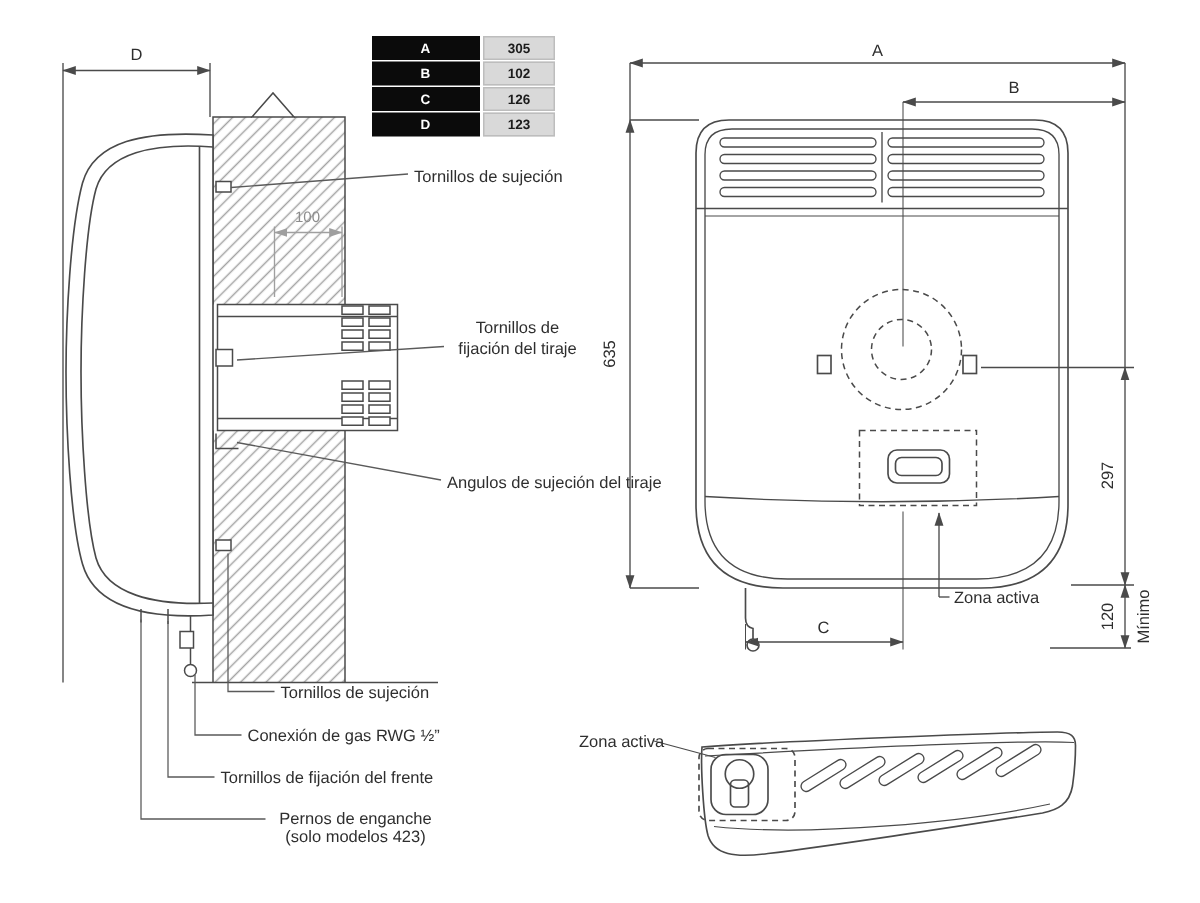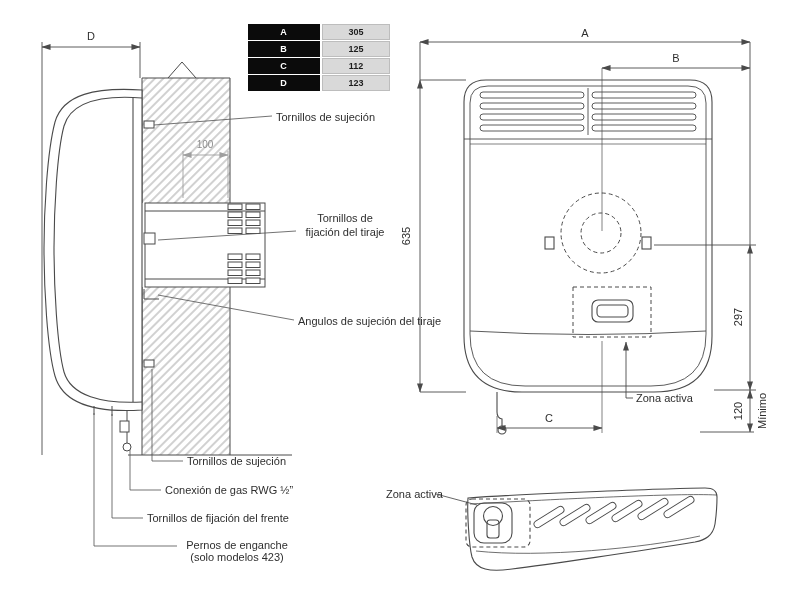--- a/index.html
+++ b/index.html
@@ -1,21 +1,21 @@
 <!DOCTYPE html>
 <html><head>
 <meta charset="utf-8">
 <style>
   html,body{margin:0;padding:0;}
   body{width:800px;height:602px;background:#ffffff;position:relative;overflow:hidden;font-family:"Liberation Sans",sans-serif;}
   #drawing{position:absolute;left:0;top:0;}
   .dim-table{position:absolute;left:248px;top:24px;display:flex;flex-direction:column;row-gap:1px;}
   .dim-row{display:flex;column-gap:2px;}
   .dim-key{width:72px;height:16px;background:#0b0b0b;color:#ffffff;font-size:9px;font-weight:700;display:flex;align-items:center;justify-content:center;letter-spacing:1px;}
-  .dim-val{box-sizing:border-box;width:68px;height:16px;background:#d9d9d9;border:1px solid #bdbdbd;color:#1c1c1c;font-size:9px;font-weight:700;display:flex;align-items:center;justify-content:center;}
+  .dim-val{box-sizing:border-box;width:48px;height:16px;background:#d9d9d9;border:1px solid #bdbdbd;color:#1c1c1c;font-size:9px;font-weight:700;display:flex;align-items:center;justify-content:center;}
   text{font-family:"Liberation Sans",sans-serif;}
   .lbl{font-size:11px;fill:#2e2e2e;}
   .dim{font-size:11px;fill:#2e2e2e;}
   .dimg{font-size:10px;fill:#8c8c8c;}
 </style>
 </head>
 <body>
 
 <svg id="drawing" width="800" height="602" viewBox="0 0 800 602">
   <defs>
@@ -212,23 +212,23 @@
   <text class="lbl" x="386" y="498">Zona activa</text>
 </svg>
 
 <div class="dim-table">
   <div class="dim-row">
     <div class="dim-key">A</div>
     <div class="dim-val">305</div>
   </div>
   <div class="dim-row">
     <div class="dim-key">B</div>
-    <div class="dim-val">125</div>
+    <div class="dim-val">102</div>
   </div>
   <div class="dim-row">
     <div class="dim-key">C</div>
-    <div class="dim-val">112</div>
+    <div class="dim-val">126</div>
   </div>
   <div class="dim-row">
     <div class="dim-key">D</div>
     <div class="dim-val">123</div>
   </div>
 </div>
 
 </body></html>

